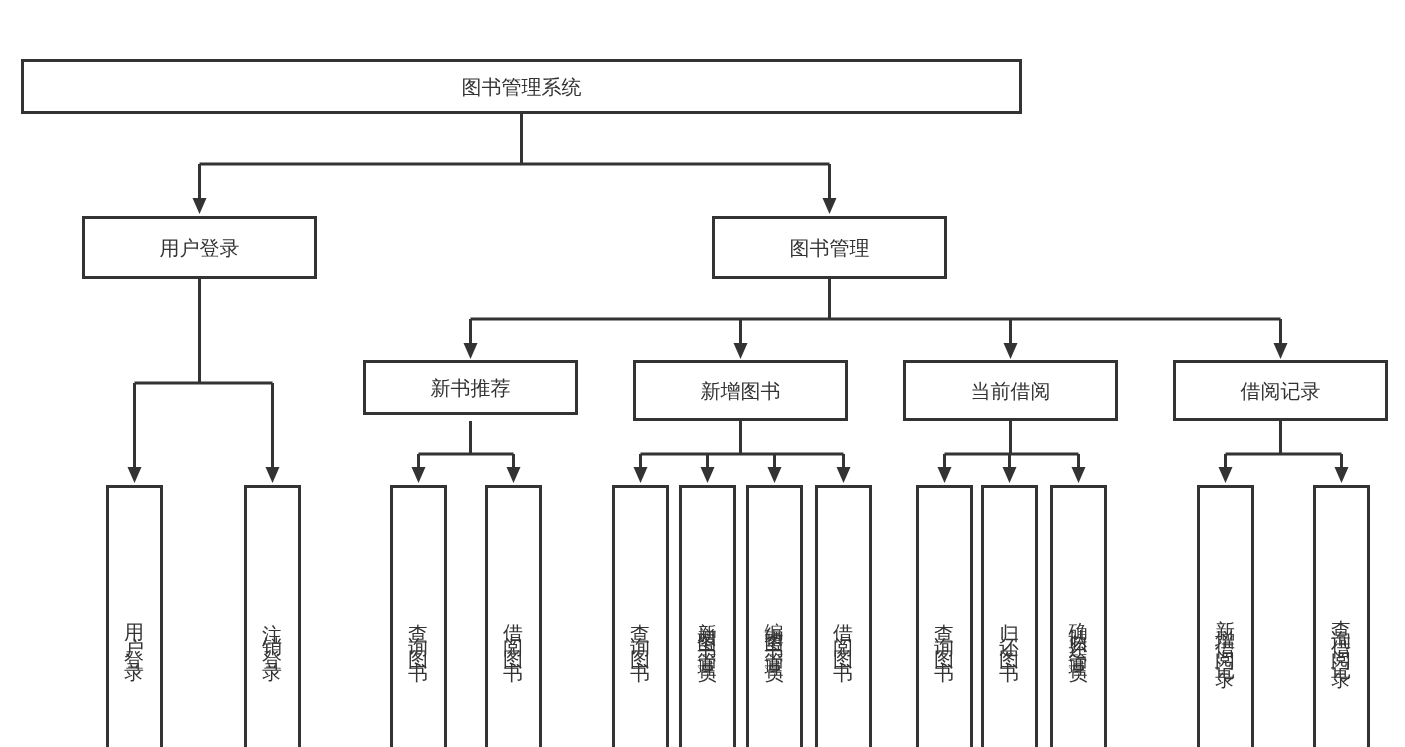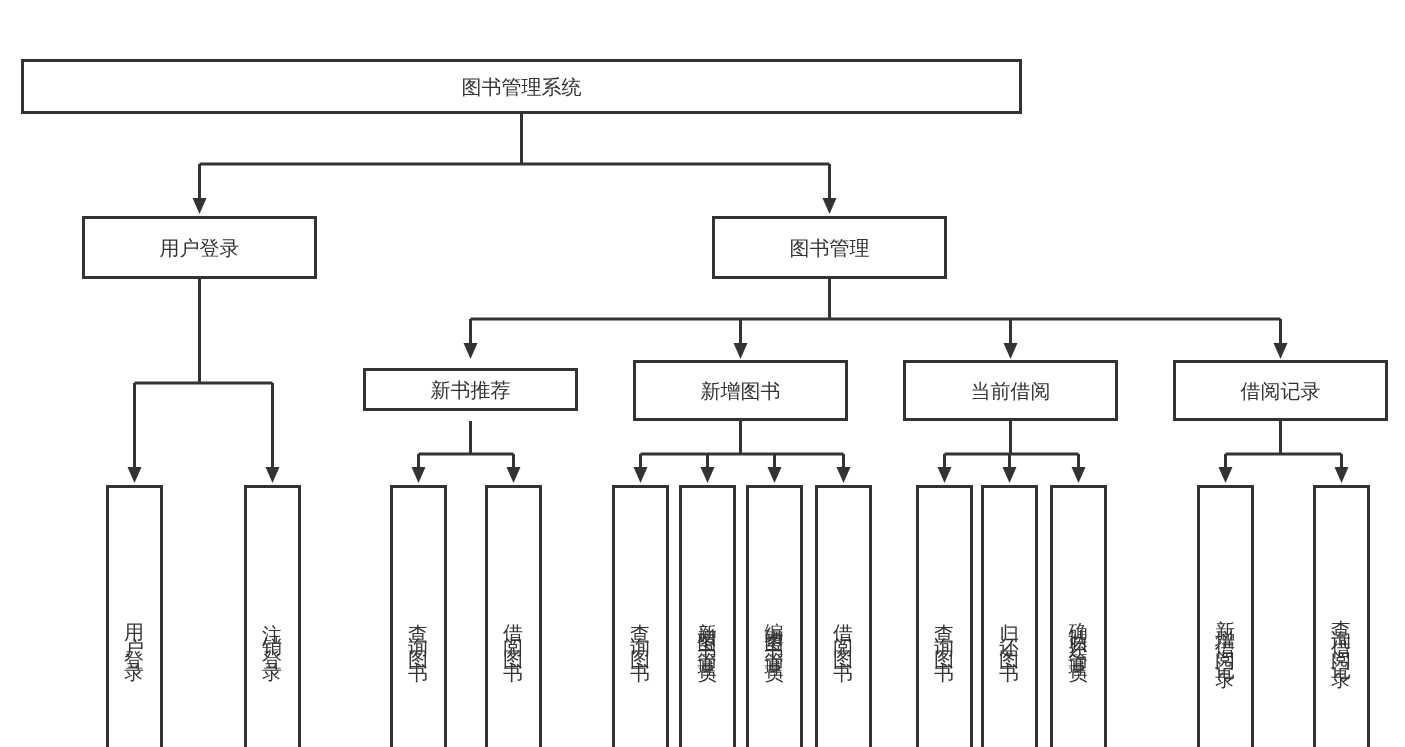--- a/index.html
+++ b/index.html
@@ -69,21 +69,21 @@
     <span>图书管理系统</span>
   </div>
 
   <div class="node" style="left:82px;top:170px;width:235px;height:63px">
     <span>用户登录</span>
   </div>
   <div class="node" style="left:712px;top:170px;width:235px;height:63px">
     <span>图书管理</span>
   </div>
 
-  <div class="node" style="left:363px;top:322px;width:215px;height:43px">
+  <div class="node" style="left:363px;top:314px;width:215px;height:55px">
     <span>新书推荐</span>
   </div>
   <div class="node" style="left:633px;top:314px;width:215px;height:61px">
     <span>新增图书</span>
   </div>
   <div class="node" style="left:903px;top:314px;width:215px;height:61px">
     <span>当前借阅</span>
   </div>
   <div class="node" style="left:1173px;top:314px;width:215px;height:61px">
     <span>借阅记录</span>

